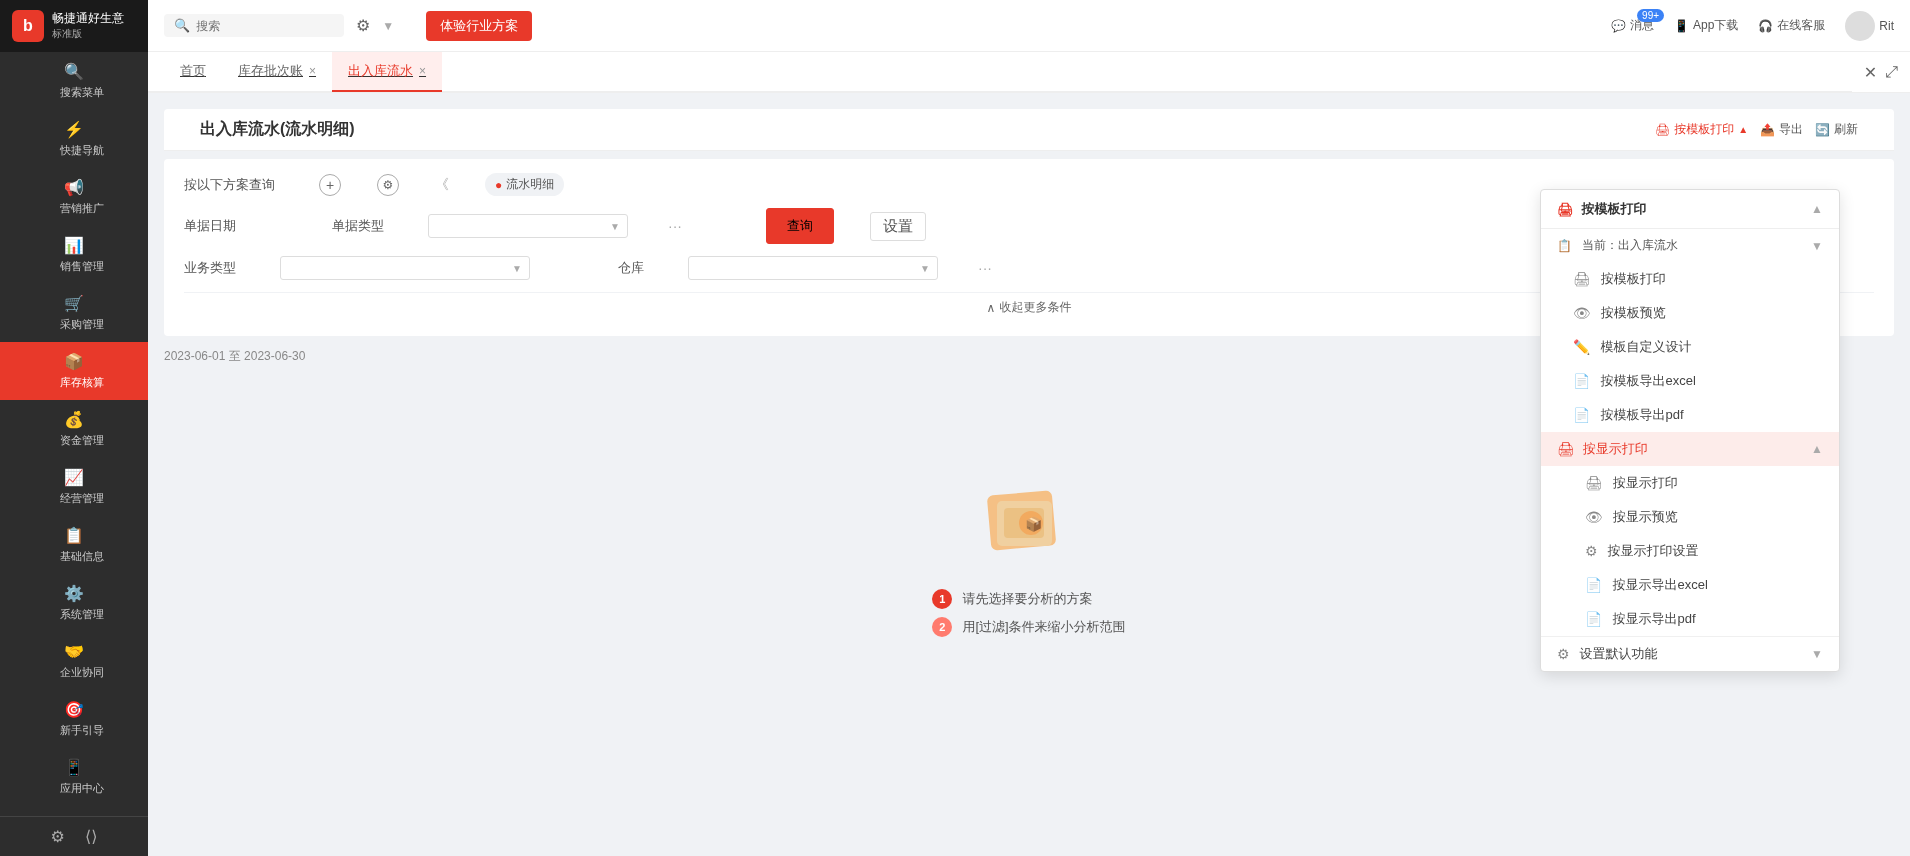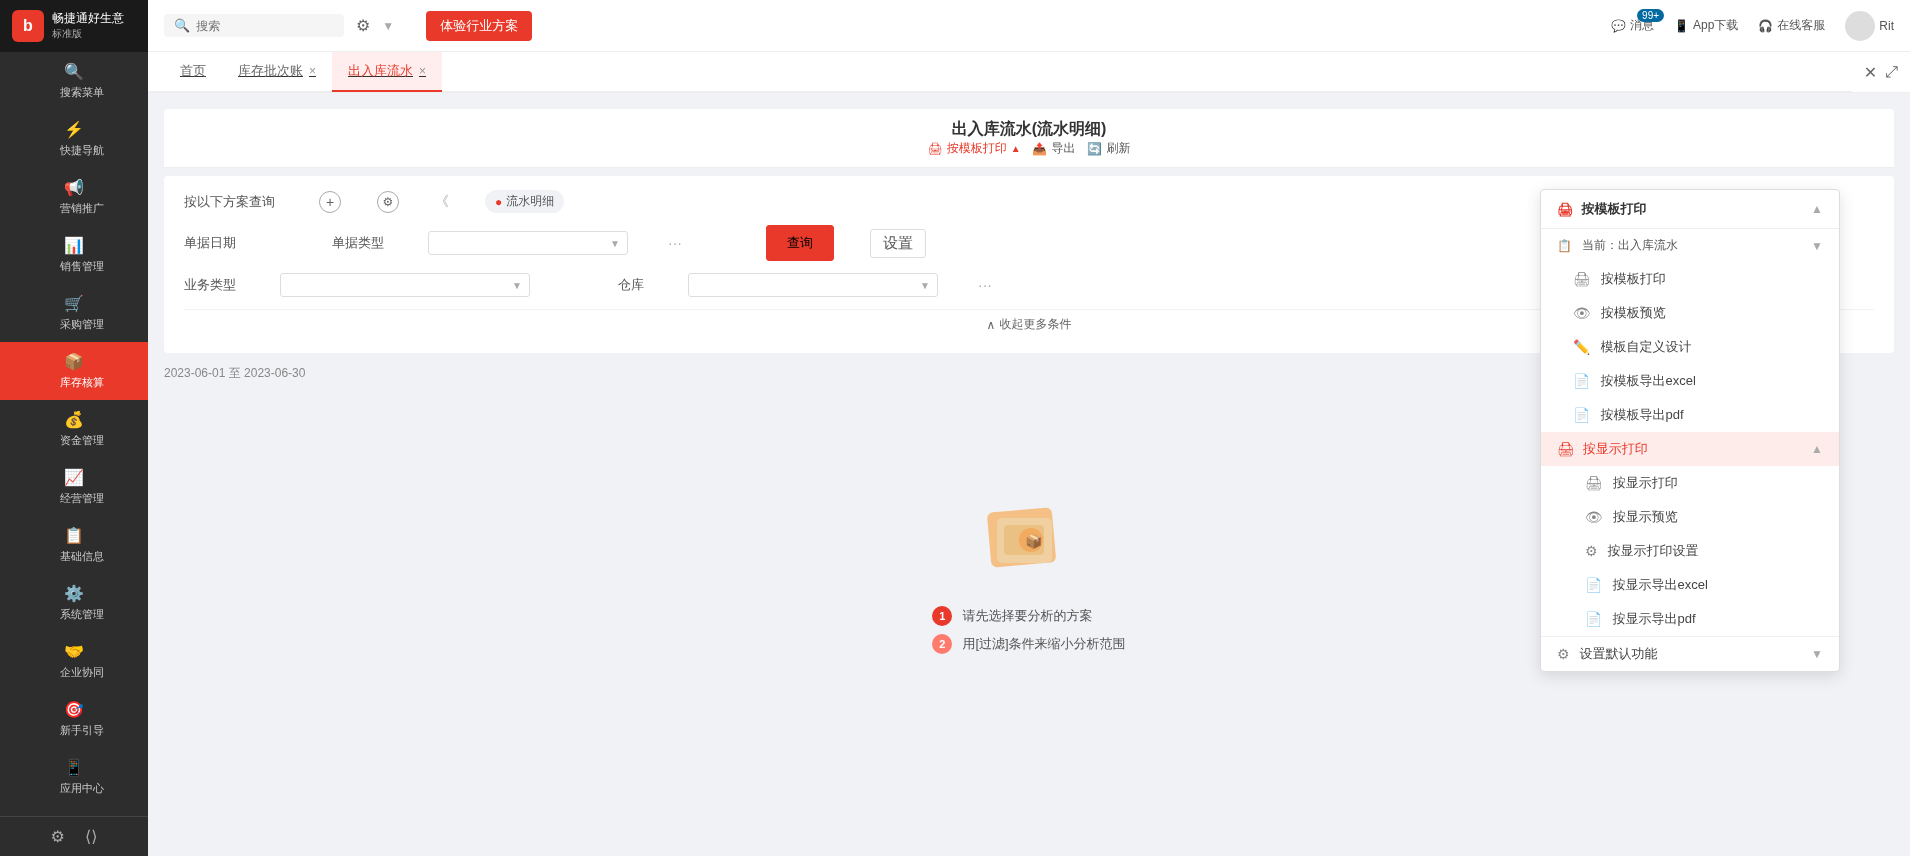--- a/index.html
+++ b/index.html
@@ -27,34 +27,34 @@
     .sidebar-bottom-icon { color: #aaa; font-size: 16px; cursor: pointer; }
 
     
     .topbar { display: flex; align-items: center; background: #fff; height: 52px; padding: 0 16px; border-bottom: 1px solid #eee; gap: 12px; }
     .topbar-search { display: flex; align-items: center; background: #f5f5f5; border-radius: 4px; padding: 4px 10px; gap: 6px; min-width: 180px; }
     .topbar-search input { background: none; border: none; outline: none; font-size: 12px; color: #b91c1c; width: 130px; }
     .topbar-gear { color: #666; font-size: 16px; cursor: pointer; }
     .topbar-trial { background: #e8392a; color: white; border: none; border-radius: 4px; padding: 6px 14px; font-size: 13px; cursor: pointer; margin-left: 20px; }
     .topbar-right { margin-left: auto; display: flex; align-items: center; gap: 20px; }
     .topbar-right-item { display: flex; align-items: center; gap: 4px; color: #555; font-size: 12px; cursor: pointer; position: relative; }
-    .badge { background: #0369a1; color: white; font-size: 10px; border-radius: 10px; padding: 1px 5px; position: absolute; top: -8px; right: -10px; white-space: nowrap; }
+    .badge { background: #3b82f6; color: white; font-size: 10px; border-radius: 10px; padding: 1px 5px; position: absolute; top: -8px; right: -10px; white-space: nowrap; }
     .topbar-avatar { width: 30px; height: 30px; background: #ddd; border-radius: 50%; }
 
     
     .main { flex: 1; display: flex; flex-direction: column; overflow: hidden; }
 
     
     .tabs { display: flex; align-items: center; background: #fff; border-bottom: 1px solid #eee; padding: 0 16px; height: 40px; gap: 0; }
     .tab { padding: 0 16px; height: 40px; display: flex; align-items: center; font-size: 13px; cursor: pointer; color: #666; border-bottom: 2px solid transparent; white-space: nowrap; }
     .tab.active { color: #e8392a; border-bottom-color: #e8392a; background: #ffeeed; }
     .tab-close { margin-left: 6px; color: #999; font-size: 12px; cursor: pointer; }
 
     
-    .page-header { display: flex; align-items: center; justify-content: space-between; padding: 10px 36px; background: #fff; border-bottom: 1px solid #eee; flex-direction: column; }
+    .page-header { display: flex; align-items: center; justify-content: space-between; padding: 10px 36px; background: #fff; border-bottom: 1px solid #eee; }
     .page-title { font-size: 16px; font-weight: bold; color: #333; }
     .page-header-actions { display: flex; align-items: center; gap: 12px; }
     .header-action-btn { display: flex; align-items: center; gap: 4px; color: #555; font-size: 12px; cursor: pointer; }
     .header-action-btn.active { color: #e8392a; }
 
     
     .print-dropdown { position: absolute; top: 96px; right: 70px; width: 300px; background: #fff; border: 1px solid #ddd; border-radius: 4px; box-shadow: 0 4px 16px rgba(0,0,0,0.12); z-index: 100; }
     .print-dropdown-header { display: flex; align-items: center; justify-content: space-between; padding: 10px 16px; border-bottom: 1px solid #eee; font-weight: bold; font-size: 13px; }
     .print-dropdown-item { display: flex; align-items: center; padding: 8px 16px 8px 32px; cursor: pointer; font-size: 13px; color: #444; gap: 10px; }
     .print-dropdown-subheader { display: flex; align-items: center; justify-content: space-between; padding: 8px 16px; background: #f9f9f9; cursor: pointer; font-size: 13px; color: #444; gap: 10px; }

